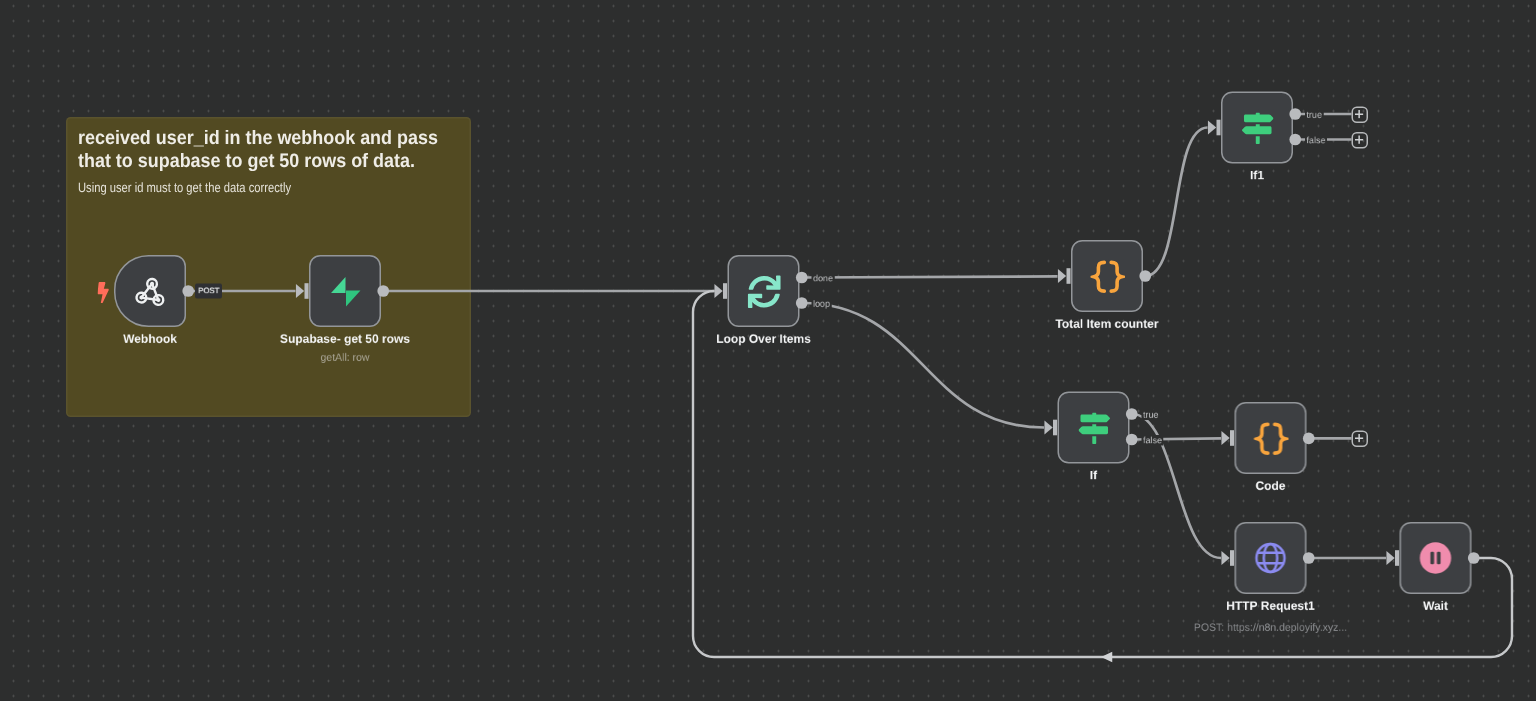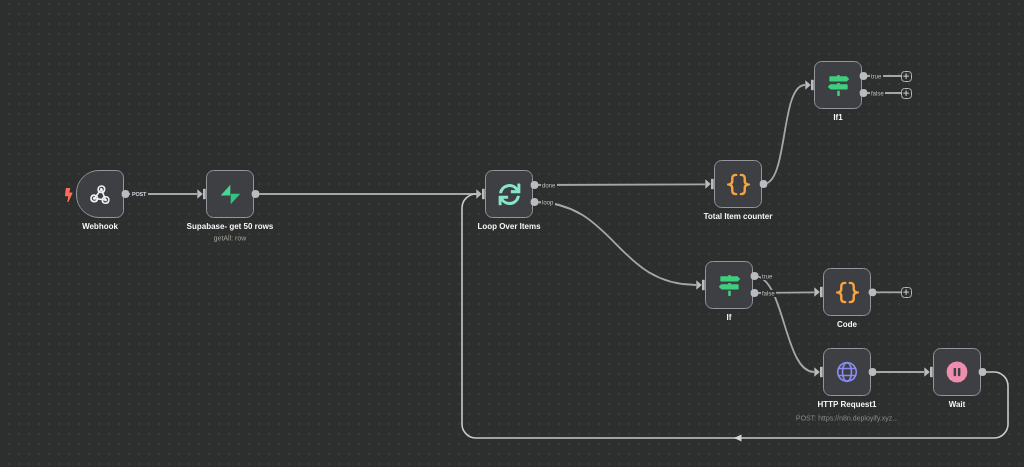--- a/index.html
+++ b/index.html
@@ -22,20 +22,24 @@
   .plus-btn svg{display:block;margin:1px;}
   #wires{position:absolute;left:0;top:0;z-index:5;pointer-events:none;}
   .nodes-layer{position:absolute;left:0;top:0;z-index:2;}
   .icon-svg{display:block;}
 </style>
 </head>
 <body>
 
 <div id="canvas">
 
+  <div class="sticky" style="left:44px;top:78px;width:270px;height:200px;background:#524a22;">
+    <div class="sticky-title" style="left:8px;top:6.5px;">received user_id in the webhook and pass that to supabase to get 50 rows of data.</div>
+    <div class="sticky-body" style="left:8px;top:41.5px;">Using user id must to get the data correctly</div>
+  </div>
 
   <div class="nodes-layer">
 
     <svg class="icon-svg" style="position:absolute;left:65px;top:187.5px;" width="7.5" height="14.5" viewBox="0 0 320 512" preserveAspectRatio="none">
       <path fill="#ff6d5a" d="M296 160H180.6l42.6-129.8C227.2 15 215.7 0 200 0H56C44 0 33.8 8.9 32.2 20.8l-32 240C-1.7 275 9.5 288 24 288h118.7L96.6 482.5c-3.6 15.2 8 29.5 23.3 29.5 8.4 0 16.4-4.4 20.8-12l176-304c9.3-15.9-2.2-36-20.7-36z"></path>
     </svg>
     <div class="node trigger" style="left:76px;top:170px;">
       <svg class="icon-svg" width="21" height="21" viewBox="0 0 24 24">
         <g transform="rotate(8 12 12.4)">
           <g stroke="#eef0f1" stroke-width="1.85" fill="none">

